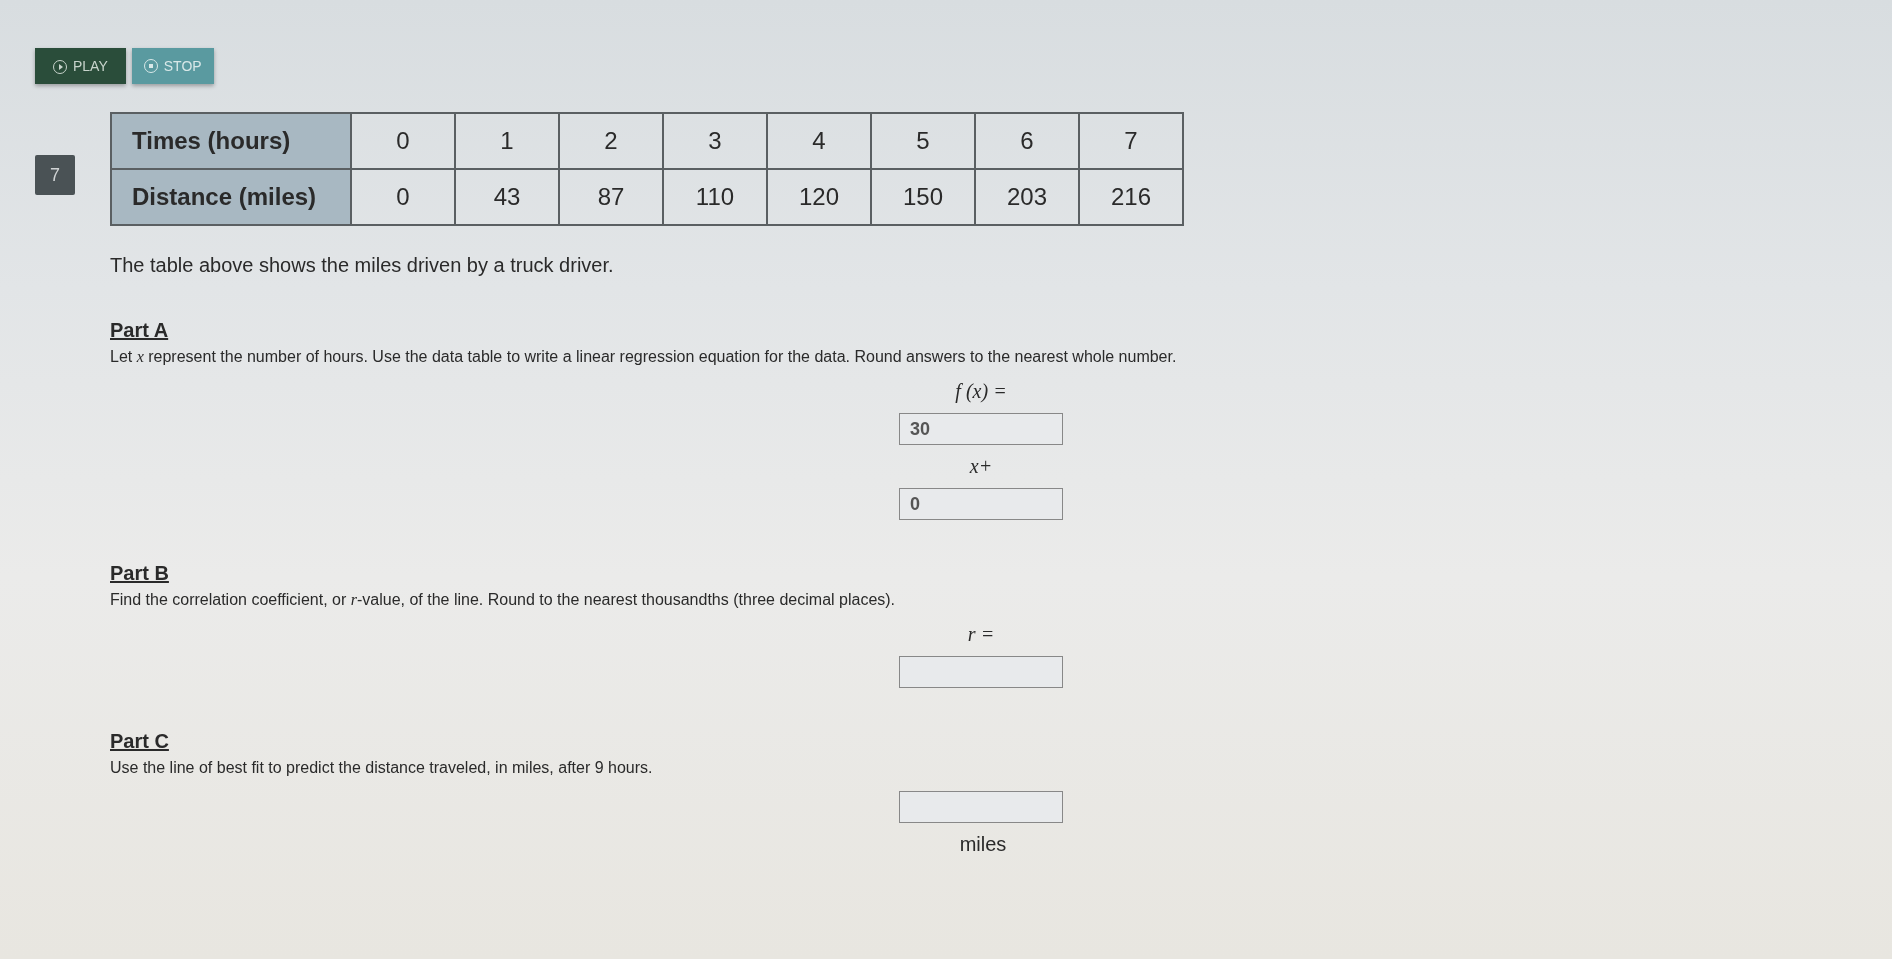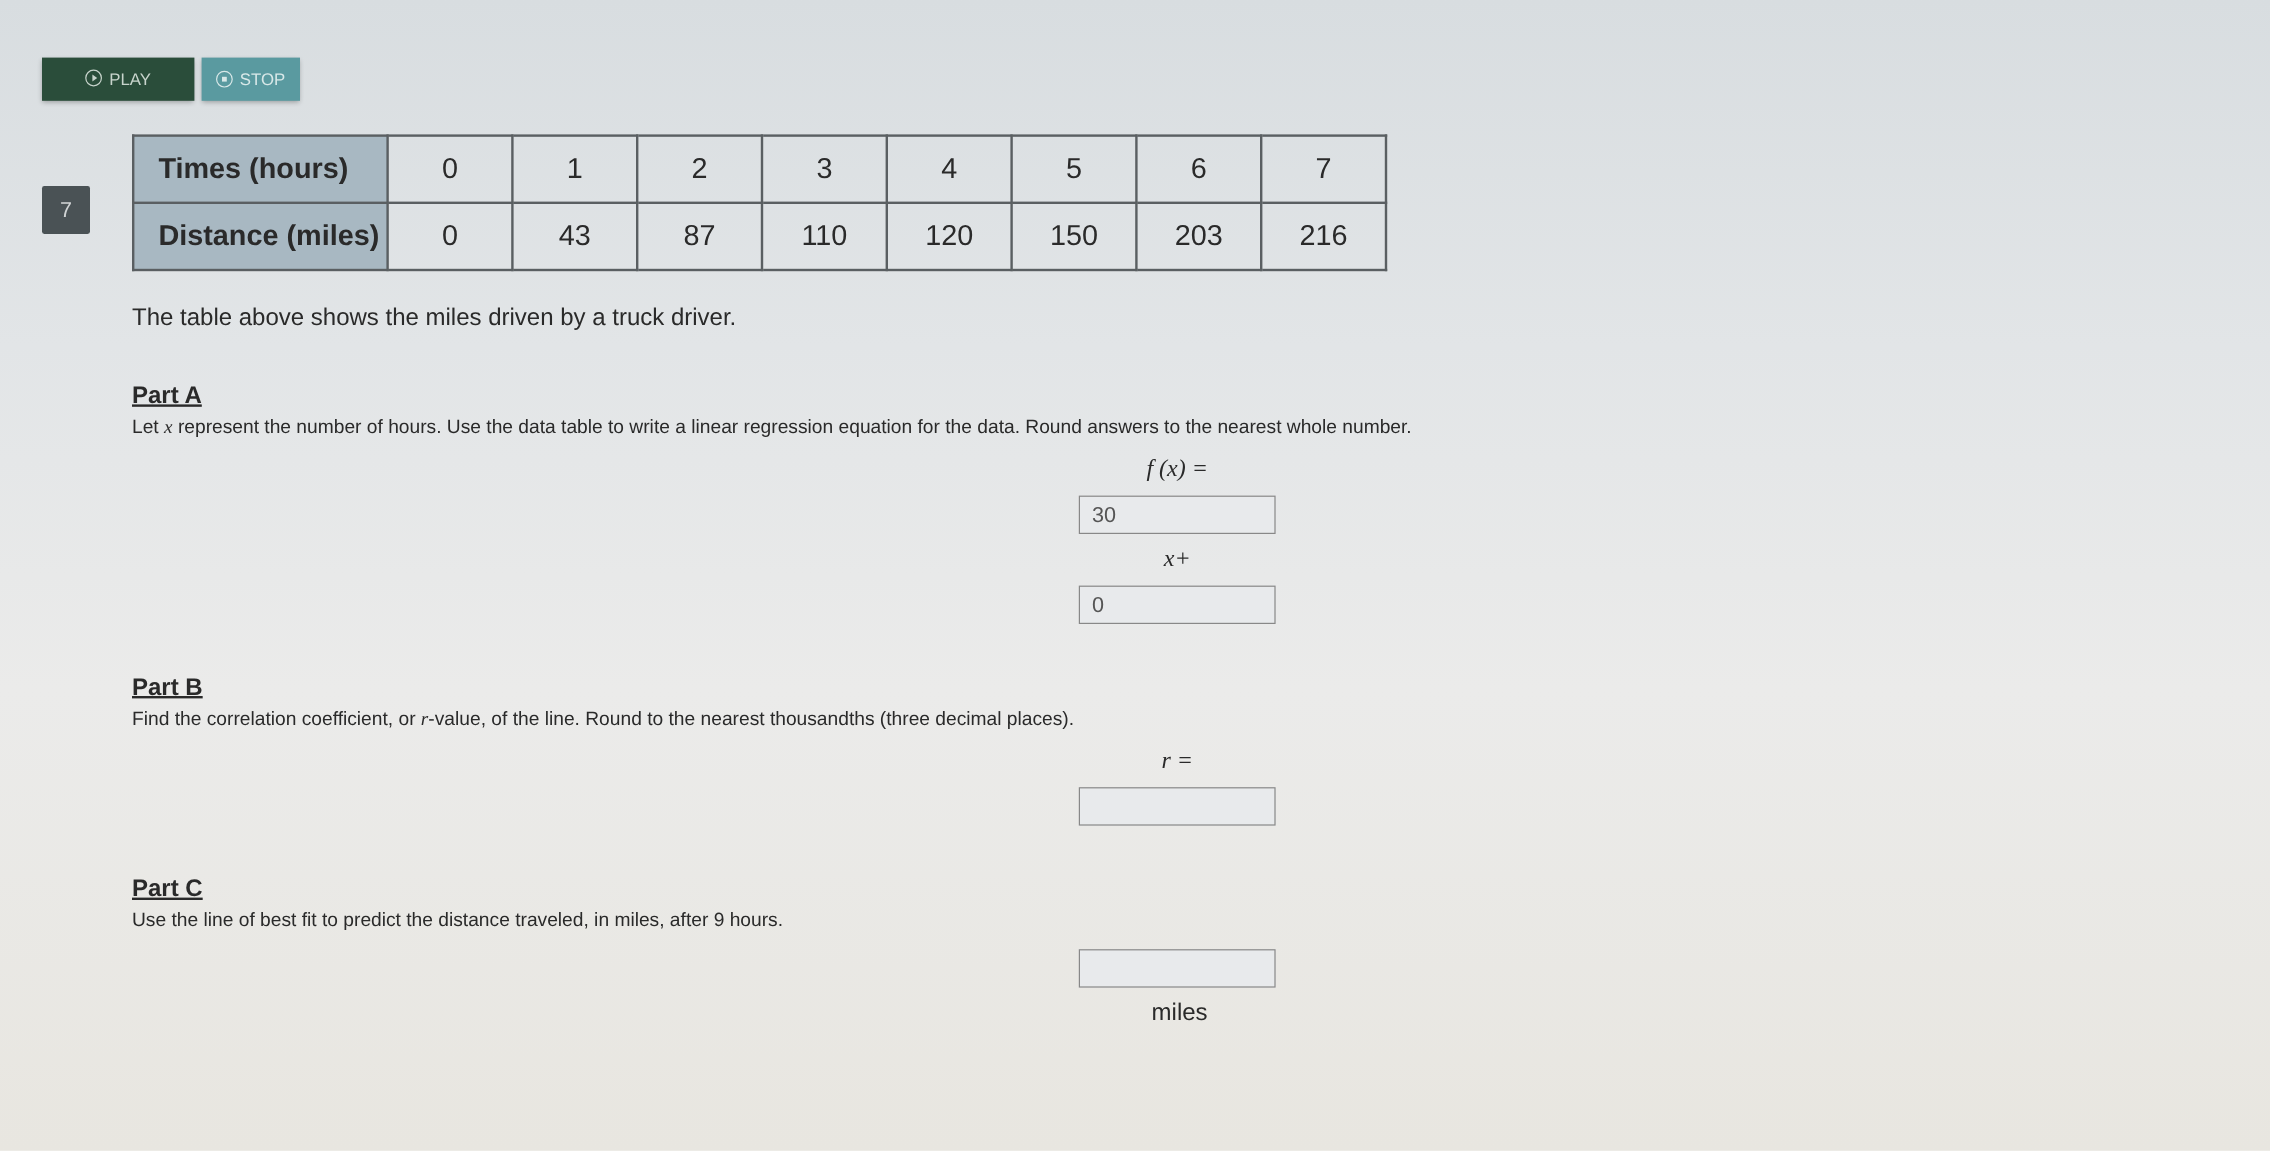--- a/index.html
+++ b/index.html
@@ -15,24 +15,24 @@
       position: absolute;
       top: 48px;
       left: 35px;
       display: flex;
       gap: 6px;
     }
     .play-btn {
       background: #2a4d3a;
       color: #c8d4cc;
       border: none;
-      padding: 10px 36px;
+      padding: 10px 18px;
       font-size: 14px;
       display: flex;
-      align-items: flex-start;
+      align-items: flex-end;
       gap: 6px;
       cursor: pointer;
       box-shadow: 0 2px 4px rgba(0,0,0,0.3);
     }
     .stop-btn {
       background: #5a9aa0;
       color: #d8e8e8;
       border: none;
       padding: 10px 12px;
       font-size: 14px;
@@ -102,21 +102,21 @@
     table.data-table td {
       border: 2px solid #5a5f62;
       text-align: center;
       font-size: 24px;
       color: #2a2a2a;
       height: 56px;
     }
     table.data-table td.header-cell {
       background: #a8b8c2;
       font-weight: 600;
-      width: 212px;
+      width: 240px;
       text-align: left;
       padding-left: 20px;
     }
     table.data-table td.data-cell {
       width: 104px;
       background: transparent;
     }
     .caption {
       font-size: 20px;
       color: #2a2a2a;
@@ -146,20 +146,21 @@
     .math-ital { font-style: italic; font-family: 'Times New Roman', serif; }
     .input-box {
       background: #e8eaec;
       border: 1px solid #888;
       height: 32px;
       width: 164px;
       padding: 4px 10px;
       font-size: 18px;
       color: #555;
       font-family: inherit;
+      font-weight: bold;
     }
     .input-box.small { width: 164px; }
     .unit-label {
       font-size: 20px;
       margin-left: 4px;
     }
   </style>
 </head>
 <body>
 

